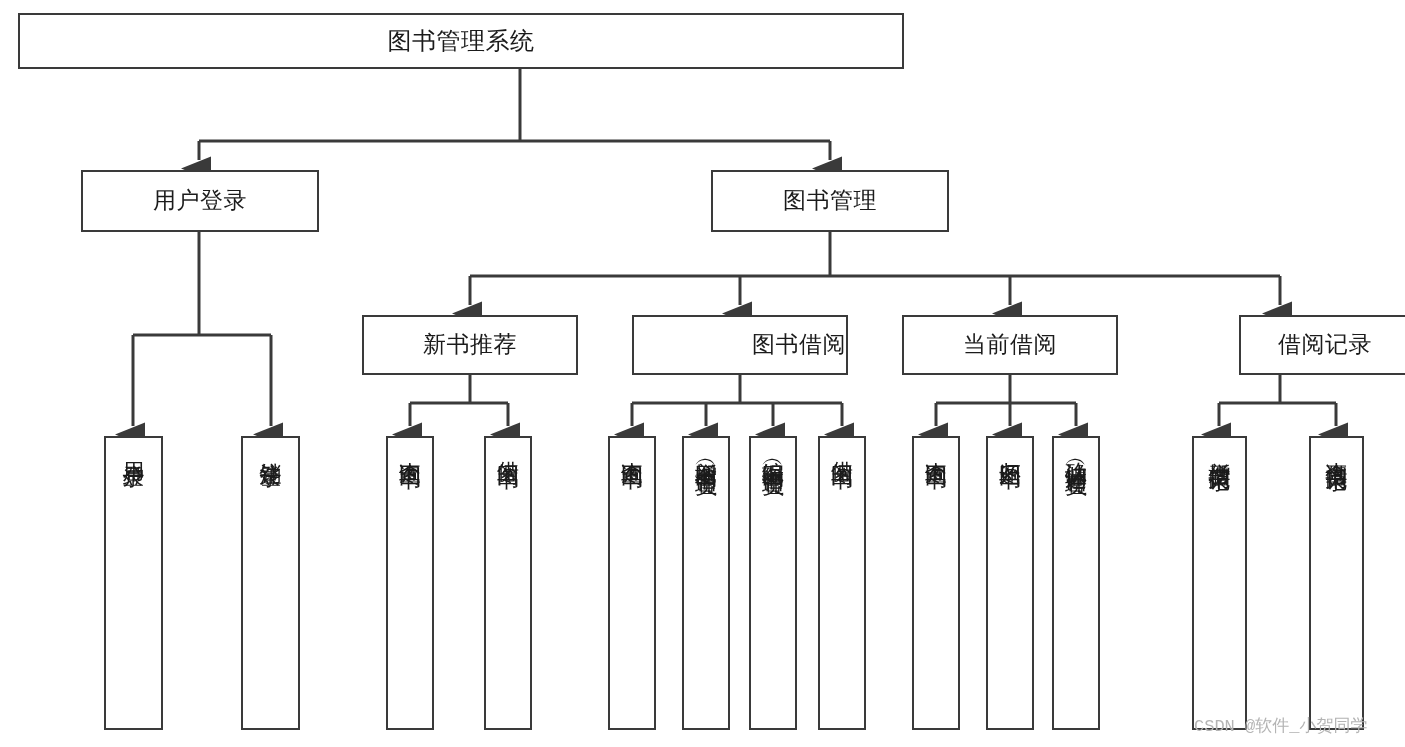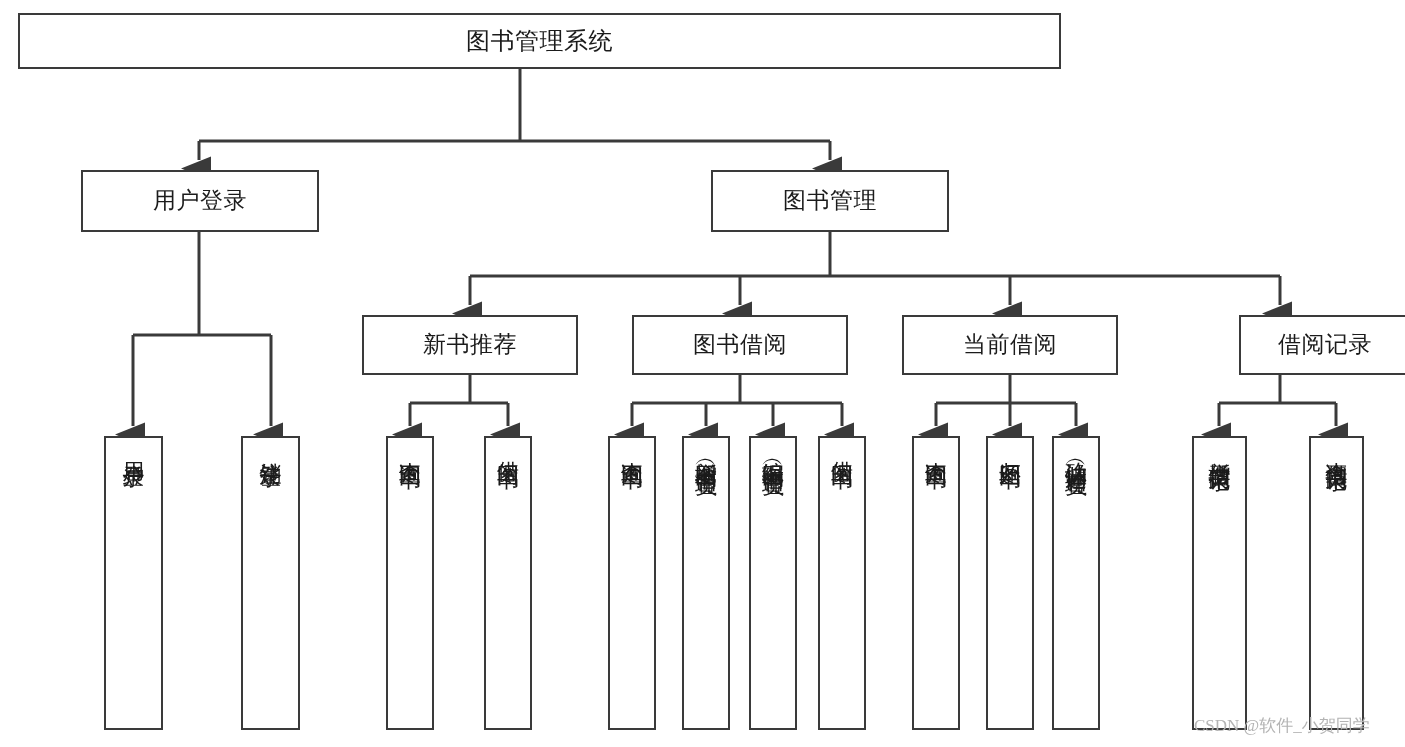--- a/index.html
+++ b/index.html
@@ -55,21 +55,21 @@
     white-space: nowrap;
   }
   .node.root .label { font-size: 24px; }
   .watermark {
     position: absolute;
     left: 1194px;
     top: 714px;
     font-size: 17px;
     color: #b4b4b4;
     white-space: nowrap;
-    font-family: Liberation Serif, serif;
+    font-family: Liberation Mono, monospace;
   }
 </style>
 </head>
 <body>
 
 <div id="canvas">
 
   <svg class="edges" viewBox="0 0 1405 747" xmlns="http://www.w3.org/2000/svg">
     <defs>
       <marker id="arrow" markerWidth="11" markerHeight="11" refX="1.2" refY="4" orient="auto" markerUnits="strokeWidth">
@@ -113,35 +113,35 @@
       <path d="M1010,403 L1010,426" marker-end="url(#arrow)"></path>
       <path d="M1076,403 L1076,426" marker-end="url(#arrow)"></path>
 
       <path d="M1280,375 L1280,403"></path>
       <path d="M1219,403 L1336,403"></path>
       <path d="M1219,403 L1219,426" marker-end="url(#arrow)"></path>
       <path d="M1336,403 L1336,426" marker-end="url(#arrow)"></path>
     </g>
   </svg>
 
-  <div class="node root" style="left:18px; top:13px; width:1043px; height:56px;">
+  <div class="node root" style="left:18px; top:13px; width:886px; height:56px;">
     <span class="label">图书管理系统</span>
   </div>
 
   <div class="node" style="left:81px; top:170px; width:238px; height:62px;">
     <span class="label">用户登录</span>
   </div>
   <div class="node" style="left:362px; top:315px; width:216px; height:60px;">
     <span class="label">新书推荐</span>
   </div>
 
   <div class="node" style="left:711px; top:170px; width:238px; height:62px;">
     <span class="label">图书管理</span>
   </div>
-  <div class="node" style="left:632px; top:315px; width:216px; height:60px;">
+  <div class="node" style="left:632px; top:315px; width:216px; height:60px;justify-content:flex-end;">
     <span class="label">图书借阅</span>
   </div>
   <div class="node" style="left:902px; top:315px; width:216px; height:60px;justify-content:center;">
     <span class="label">当前借阅</span>
   </div>
   <div class="node" style="left:1239px; top:315px; width:172px; height:60px;justify-content:center;">
     <span class="label">借阅记录</span>
   </div>
 
   <div class="node vert" style="left:104px; top:436px; width:59px; height:294px;">

